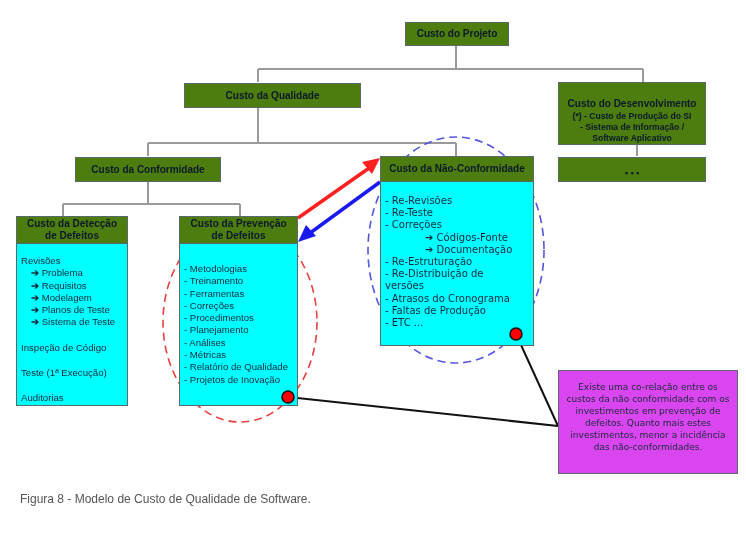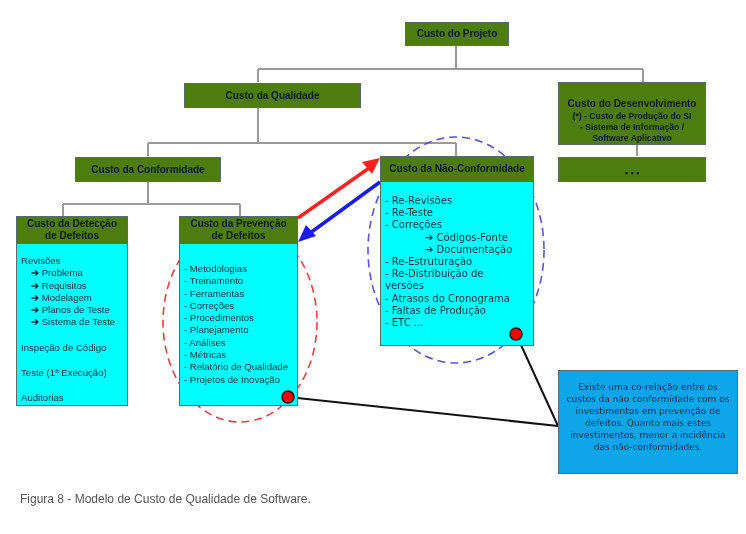--- a/index.html
+++ b/index.html
@@ -11,21 +11,21 @@
          text-align: center; display: flex; align-items: center; justify-content: center;
          line-height: 12px; }
   .body-box { background: #00ffff; }
   .sub { position: absolute; box-sizing: border-box; border-bottom: 1px solid #5a6a6a;
          left: 0; right: 0; top: 0; }
   .list { position: absolute; left: 4px; right: 2px; font-size: 9.6px; color: #1a2a3a; line-height: 12.3px; }
   .list div { white-space: nowrap; }
   .arrowitem { padding-left: 10px; }
   .arrowitem2 { padding-left: 40px; }
   .gap { height: 13px; }
-  .note { background: #0ea5e9; color: #1a2a3a; font-size: 9.6px; text-align: center;
+  .note { background: #d946ef; color: #1a2a3a; font-size: 9.6px; text-align: center;
           line-height: 12.3px; padding: 10px 4px 0 4px; }
   .dev-text { font-size: 8.6px; font-weight: bold; line-height: 11px; text-align: center; color: #0a1a2a; }
   #caption { position: absolute; left: 20px; top: 492px; font-size: 12px; color: #555555; }
   svg { position: absolute; left: 0; top: 0; }
   .nc-list { font-family: "DejaVu Sans", sans-serif; font-size: 10px; line-height: 12.2px; }
   .note-text { font-family: "DejaVu Sans", sans-serif; font-size: 9px; line-height: 12px; }
 </style>
 </head>
 <body>
 

